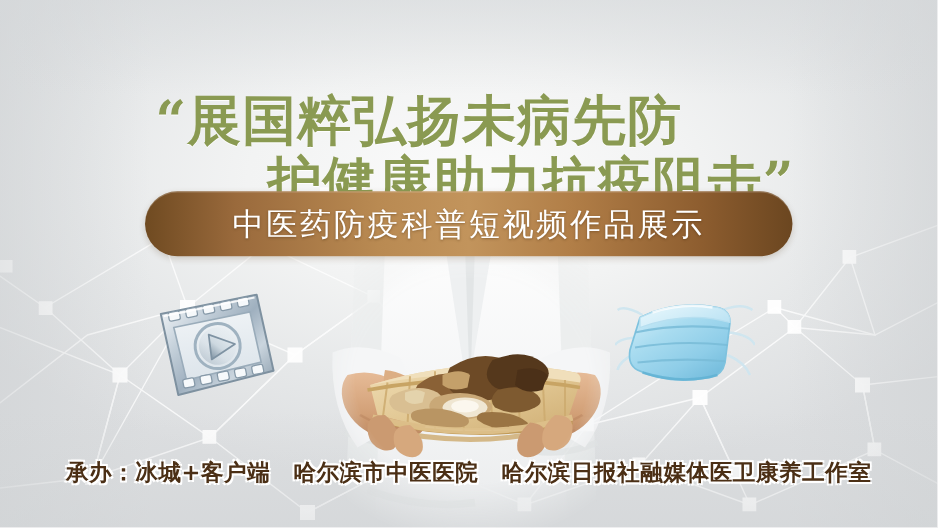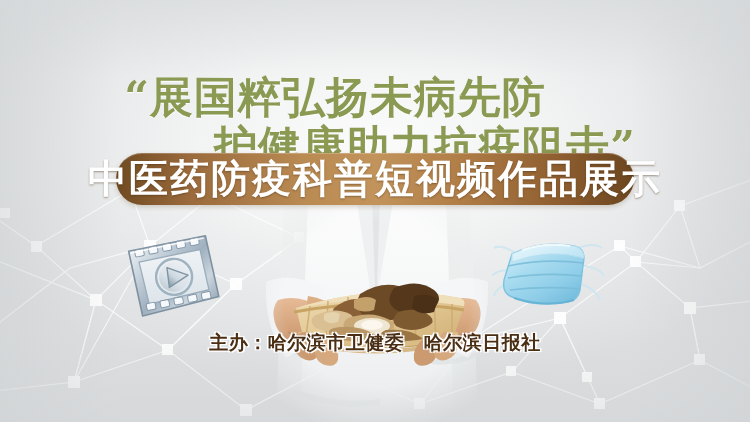--- a/index.html
+++ b/index.html
@@ -115,22 +115,22 @@
         #8d5d2f 86%,
         #6b4620 100%);
     box-shadow: inset 0 1px 0 rgba(255,255,255,0.22),
                 0 2px 5px rgba(90,62,30,0.22);
     display: flex;
     align-items: center;
     justify-content: center;
   }
   .banner-text {
     font-family: "DejaVu Sans", "Liberation Sans", sans-serif;
-    font-weight: 700;
-    font-size: 39px;
+    font-weight: 400;
+    font-size: 25px;
     color: #ffffff;
     letter-spacing: 2px;
     white-space: nowrap;
     text-shadow: 0 1px 2px rgba(70,44,16,0.45);
   }
 
   
   .credits {
     position: absolute;
     left: 0;
@@ -409,17 +409,17 @@
 
   <div class="headline">
     <div class="headline-line l1">“展国粹弘扬未病先防</div>
     <div class="headline-line l2">护健康助力抗疫阻击”</div>
   </div>
 
   <div class="banner">
     <span class="banner-text">中医药防疫科普短视频作品展示</span>
   </div>
 
-  <div class="credits host">
-    <span class="credit-text">主办：哈尔滨市卫健委　哈尔滨日报社</span>
+  <div class="credits organizer">
+    <span class="credit-text">承办：冰城+客户端　哈尔滨市中医医院　哈尔滨日报社融媒体医卫康养工作室</span>
   </div>
 
 </div>
 
 </body></html>

